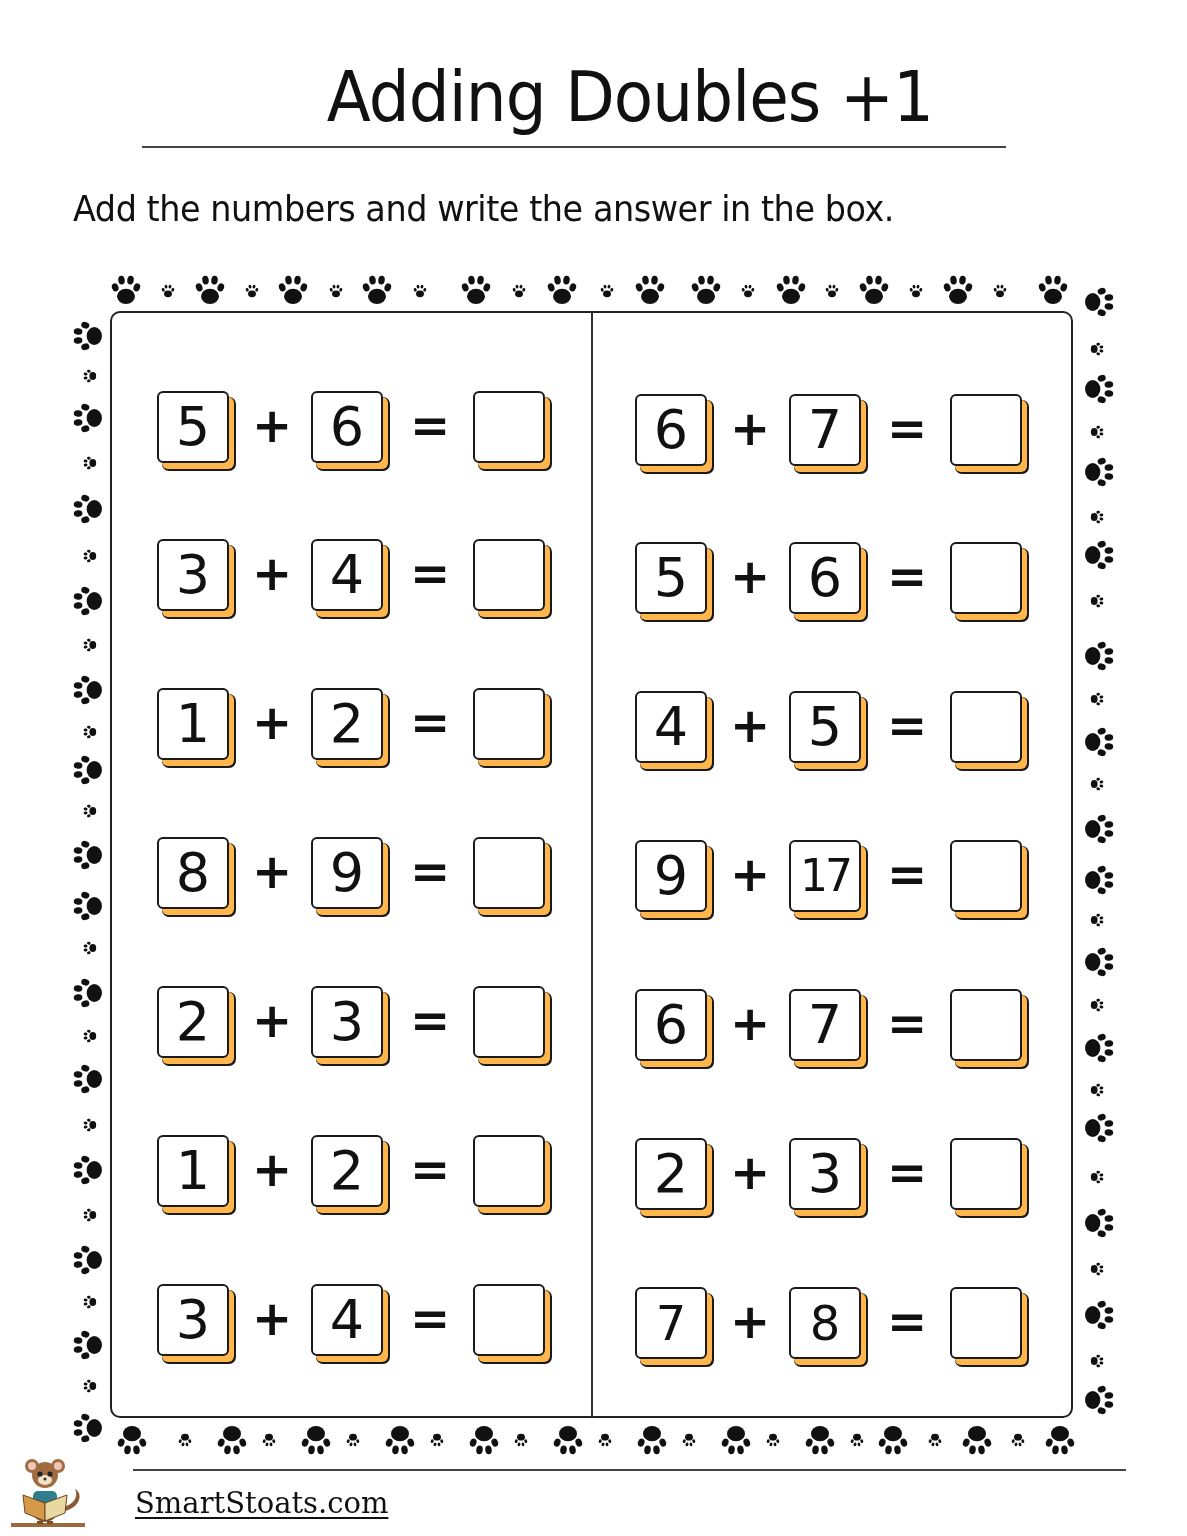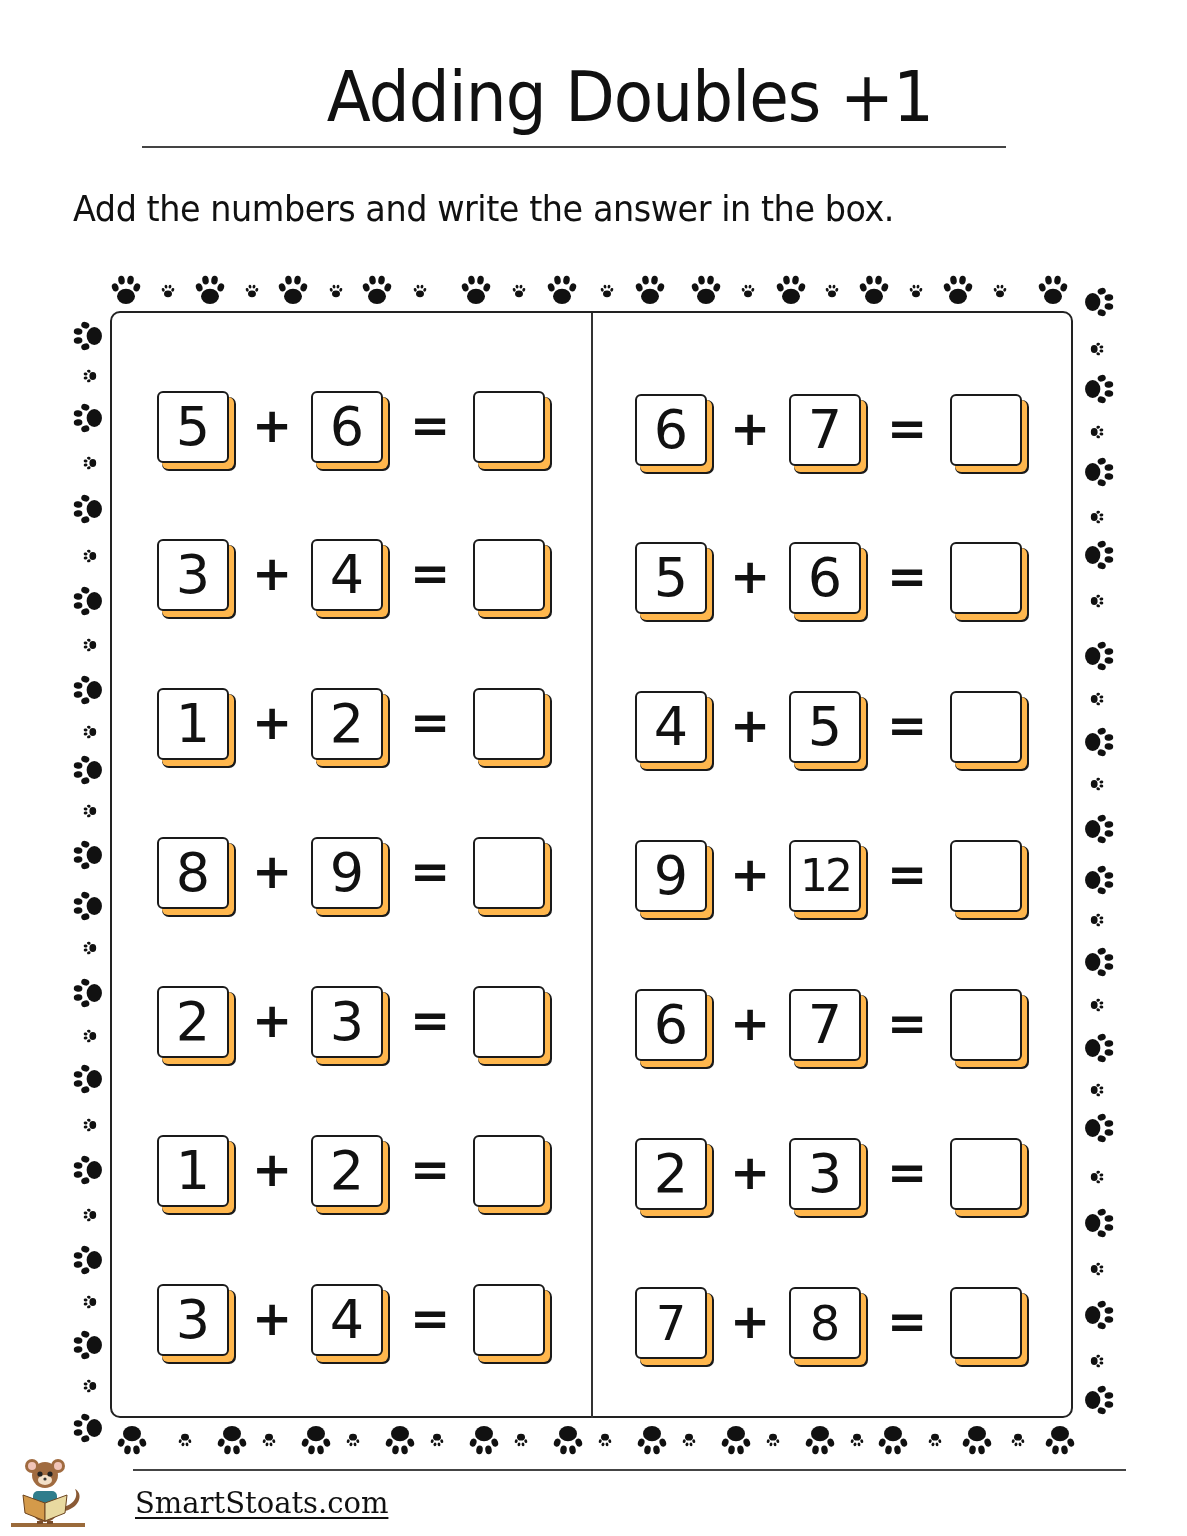--- a/index.html
+++ b/index.html
@@ -1002,21 +1002,21 @@
 <div class="problem" style="left:635px; top:691px;">
   <div class="num-box" style="left:0">4</div>
   <div class="op" style="left:95px">+</div>
   <div class="num-box" style="left:154px">5</div>
   <div class="op" style="left:252px">=</div>
   <div class="num-box answer-box" style="left:315px"></div>
 </div>
 <div class="problem" style="left:635px; top:840px;">
   <div class="num-box" style="left:0">9</div>
   <div class="op" style="left:95px">+</div>
-  <div class="num-box two-digit" style="left:154px">12</div>
+  <div class="num-box two-digit" style="left:154px">17</div>
   <div class="op" style="left:252px">=</div>
   <div class="num-box answer-box" style="left:315px"></div>
 </div>
 <div class="problem" style="left:635px; top:989px;">
   <div class="num-box" style="left:0">6</div>
   <div class="op" style="left:95px">+</div>
   <div class="num-box" style="left:154px">7</div>
   <div class="op" style="left:252px">=</div>
   <div class="num-box answer-box" style="left:315px"></div>
 </div>

